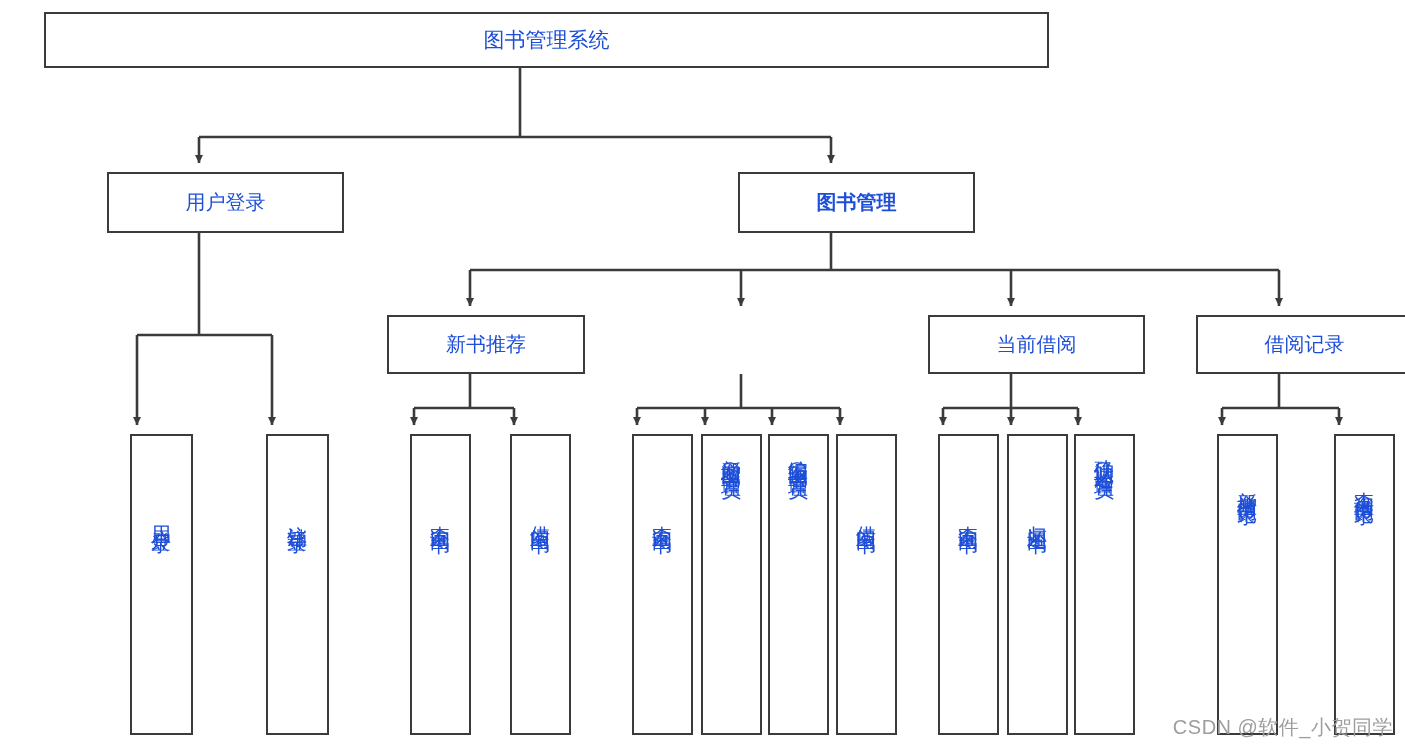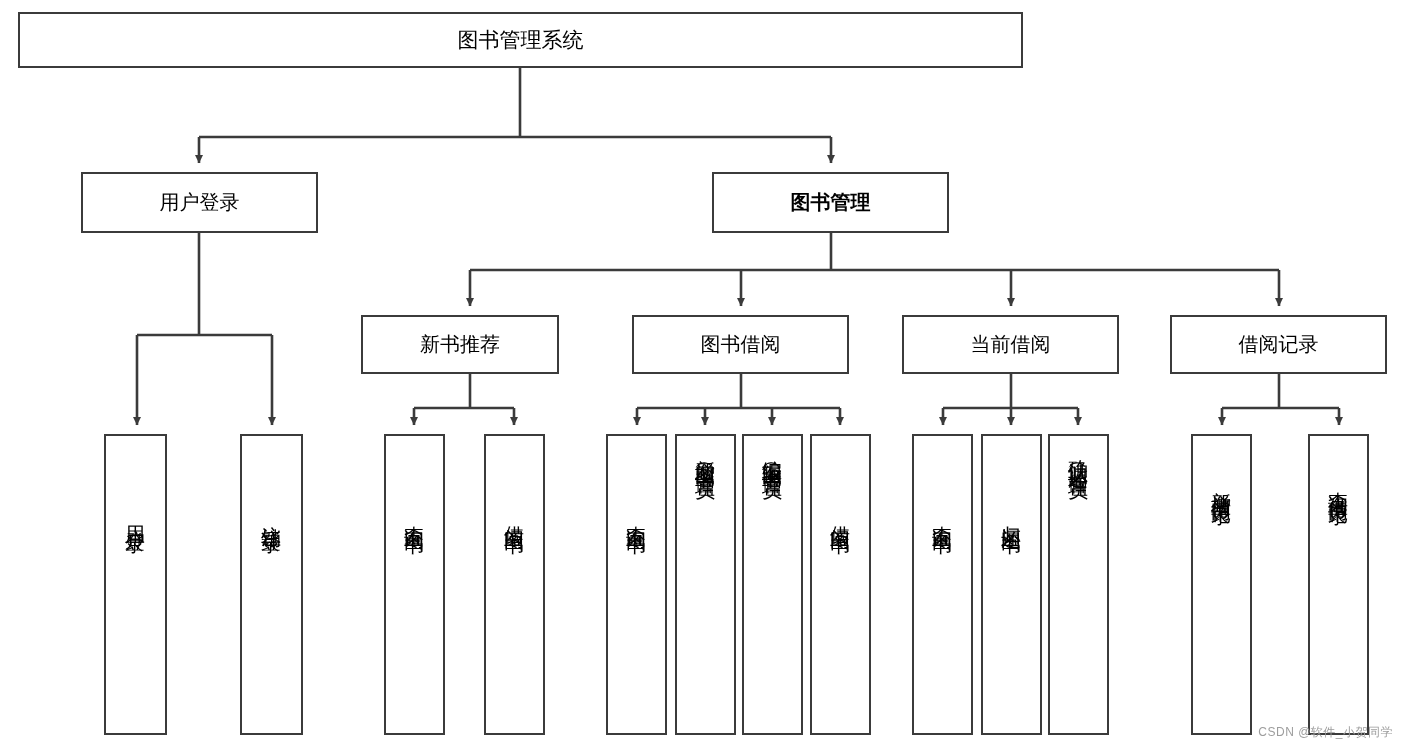--- a/index.html
+++ b/index.html
@@ -27,21 +27,22 @@
     height: 747px;
   }
   .node {
     position: absolute;
     box-sizing: border-box;
     border: 2.5px solid #3b3b3b;
     background: #ffffff;
     display: flex;
     align-items: center;
     justify-content: center;
-    color: #000000;
+    color: #1d4ed8;
+    margin-left: 26px;
   }
   .node .label {
     display: block;
     text-align: center;
     line-height: 1.25;
     white-space: nowrap;
   }
   .node.horiz .label {
     font-size: 20px;
   }
@@ -58,21 +59,21 @@
     text-orientation: upright;
     font-size: 20px;
     letter-spacing: 3px;
     line-height: 1.0;
     white-space: nowrap;
   }
   #watermark {
     position: absolute;
     right: 12px;
     bottom: 6px;
-    font-size: 12px;
+    font-size: 20px;
     color: #9d9d9d;
     letter-spacing: 0.5px;
     user-select: none;
     white-space: nowrap;
   }
 </style>
 </head>
 <body>
 
 <div id="diagram-root">
@@ -134,23 +135,20 @@
   <div class="node horiz" style="left:81px; top:172px; width:237px; height:61px;">
     <span class="label">用户登录</span>
   </div>
   <div class="node horiz" style="left:712px; top:172px; width:237px; height:61px;font-weight:bold;">
     <span class="label">图书管理</span>
   </div>
 
   <div class="node horiz" style="left:361px; top:315px; width:198px; height:59px;">
     <span class="label">新书推荐</span>
   </div>
-  <div class="node horiz" style="left:632px; top:315px; width:217px; height:59px;">
-    <span class="label">图书借阅</span>
-  </div>
   <div class="node horiz" style="left:902px; top:315px; width:217px; height:59px;">
     <span class="label">当前借阅</span>
   </div>
   <div class="node horiz" style="left:1170px; top:315px; width:217px; height:59px;">
     <span class="label">借阅记录</span>
   </div>
 
   <div class="node vert" style="left:104px; top:434px; width:63px; height:301px; padding-top:74px;">
     <span class="label">用户登录</span>
   </div>

